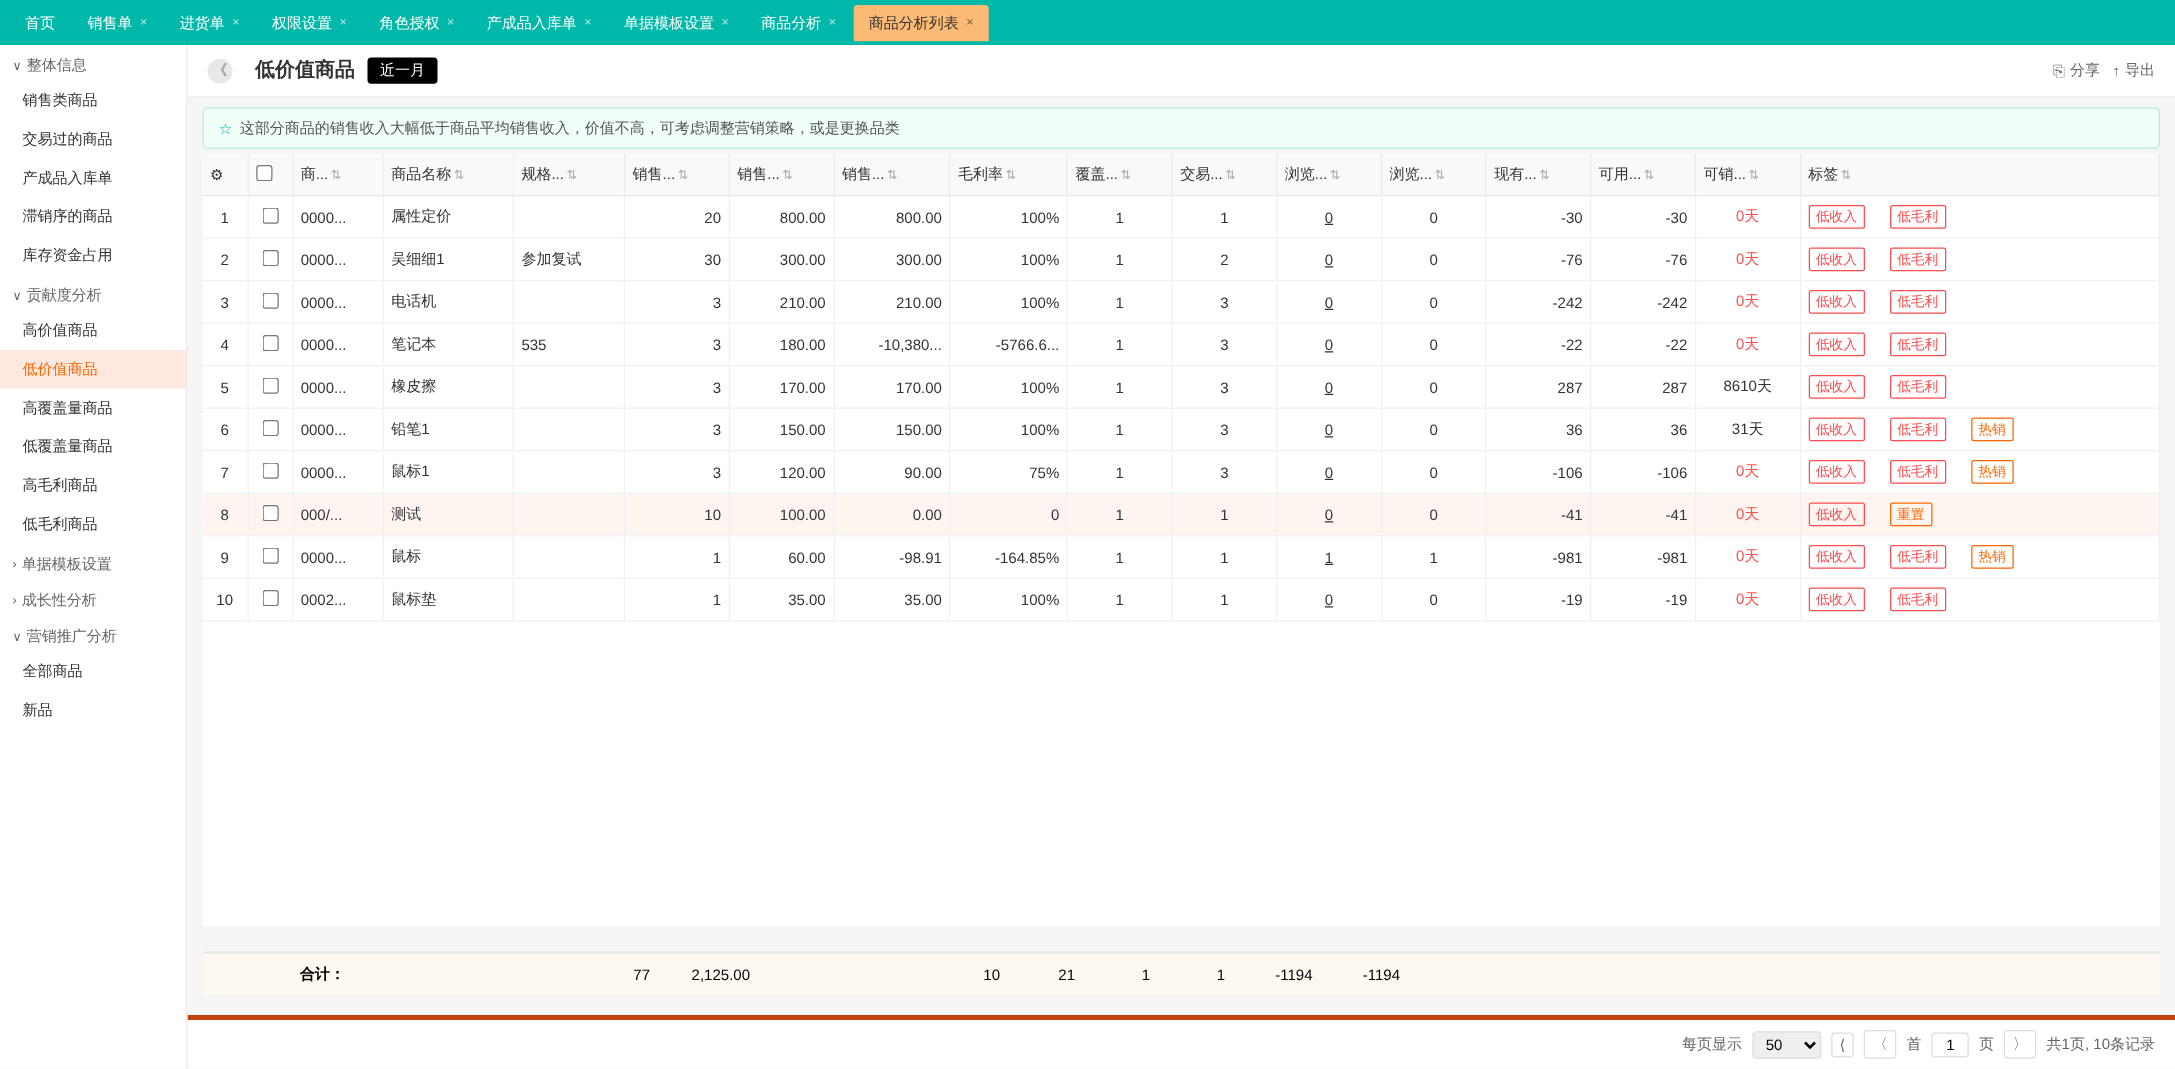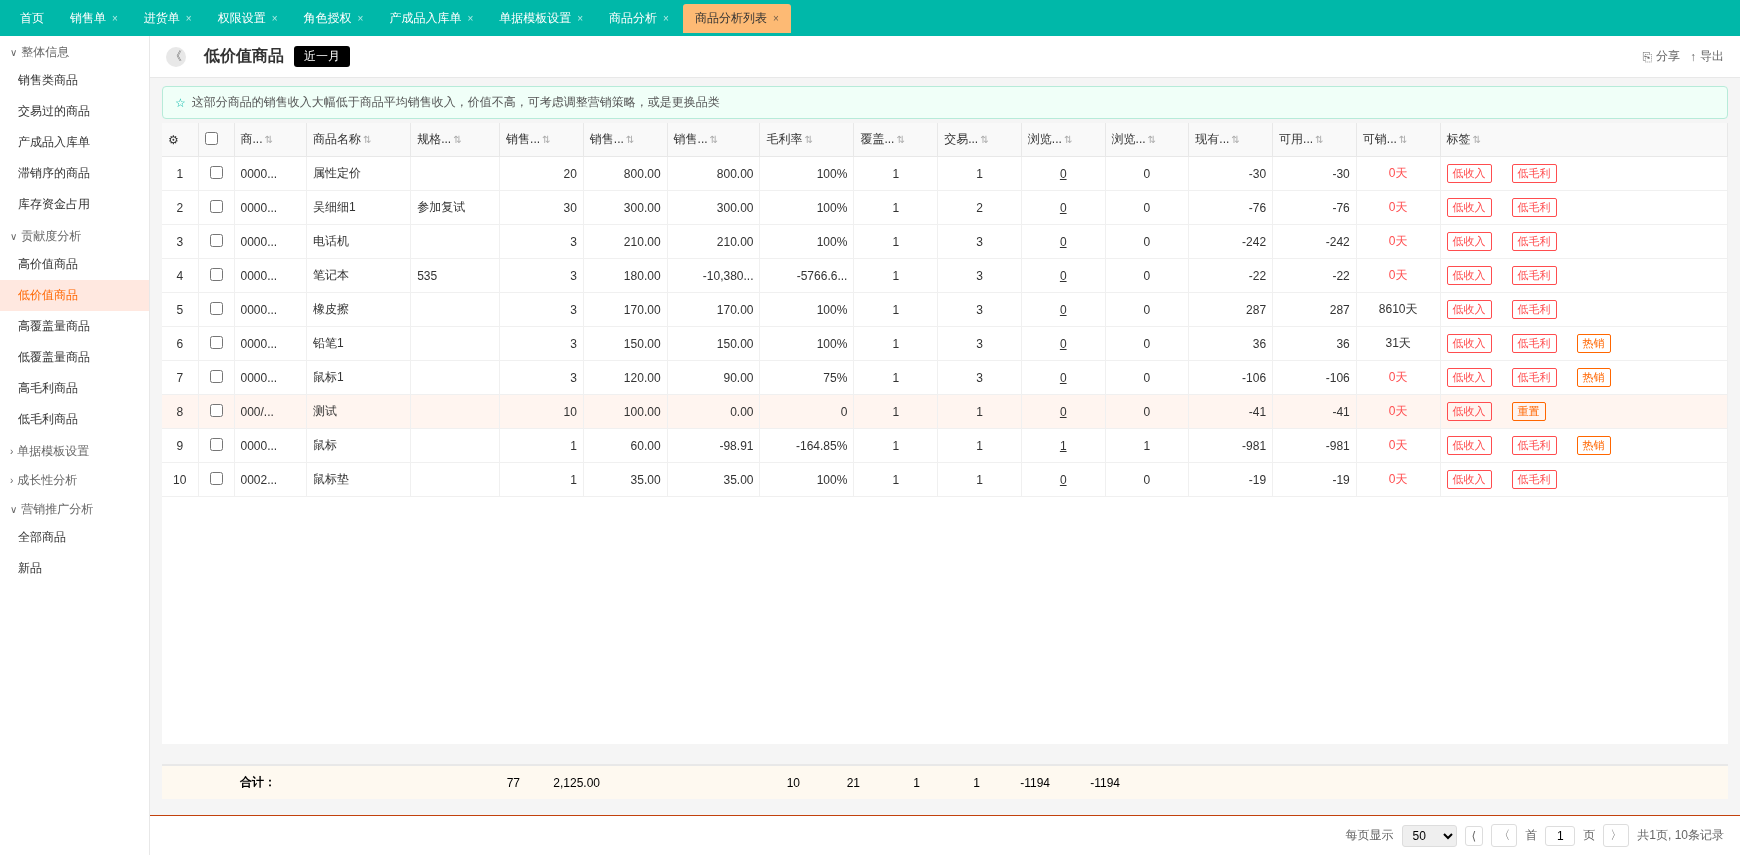--- a/index.html
+++ b/index.html
@@ -194,21 +194,21 @@
       margin-right: 20px;
     }
     .tag-red { color: #ff4d4f; border: 1px solid #ff4d4f; }
     .tag-orange { color: #ff6600; border: 1px solid #ff6600; }
     .link-underline { text-decoration: underline; cursor: pointer; color: #333; }
     .days-red { color: #ff4d4f; }
 
     
     .pagination {
       background: white;
-      border-top: 1px solid #c2410c;
+      border-top: 4px solid #c2410c;
       padding: 8px 16px;
       display: flex;
       align-items: center;
       justify-content: flex-end;
       gap: 8px;
       flex-shrink: 0;
     }
     .pagination .page-label { color: #666; }
     .pagination .page-select {
       border: 1px solid #ddd;

